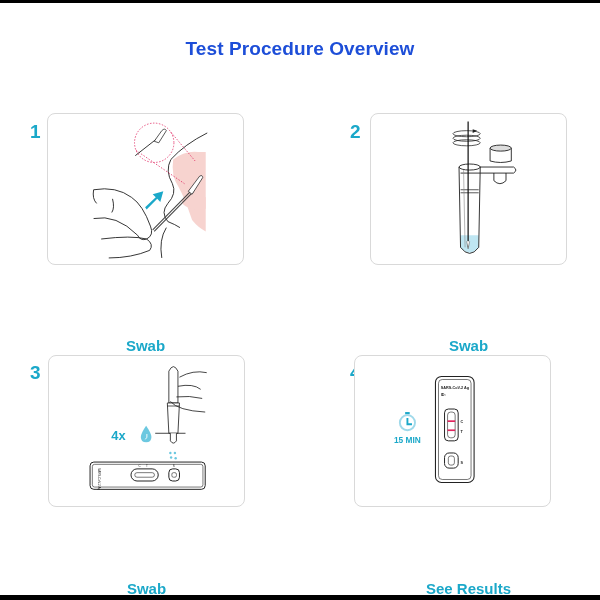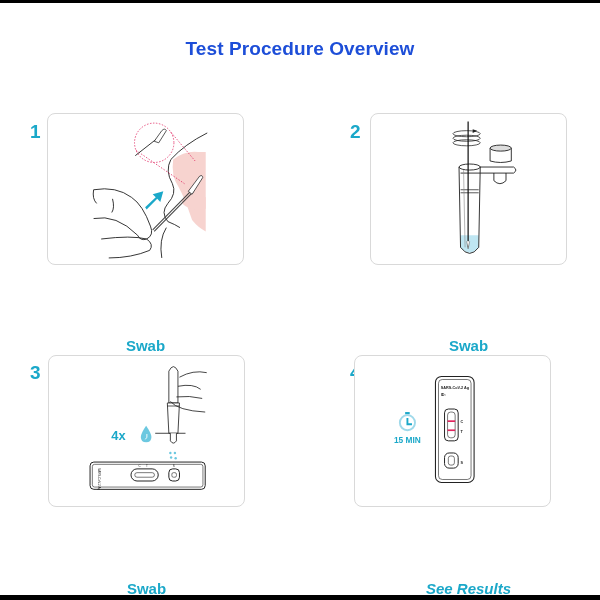--- a/index.html
+++ b/index.html
@@ -156,13 +156,13 @@
     <rect x="92" y="74" width="10" height="34" rx="4" fill="none" stroke="#222" stroke-width="0.8"></rect>
     <line x1="92" y1="86" x2="102" y2="86" stroke="#e0245e" stroke-width="2.2"></line>
     <line x1="92" y1="98" x2="102" y2="98" stroke="#e0245e" stroke-width="2.2"></line>
     <text x="109" y="89" class="svgtext" font-size="5" font-weight="bold" fill="#222">C</text>
     <text x="109" y="101" class="svgtext" font-size="5" font-weight="bold" fill="#222">T</text>
     <rect x="88" y="128" width="18" height="20" rx="6" fill="#fff" stroke="#222" stroke-width="1.3"></rect>
     <rect x="93" y="132" width="8" height="12" rx="3" fill="none" stroke="#222" stroke-width="0.8"></rect>
     <text x="109" y="142" class="svgtext" font-size="5" font-weight="bold" fill="#222">S</text>
   </svg>
 </div>
-<div class="label" style="left:370px; top:560px;font-style:italic;">See Results</div>
+<div class="label" style="left:370px; top:560px;">See Results</div>
 
 </body></html>

